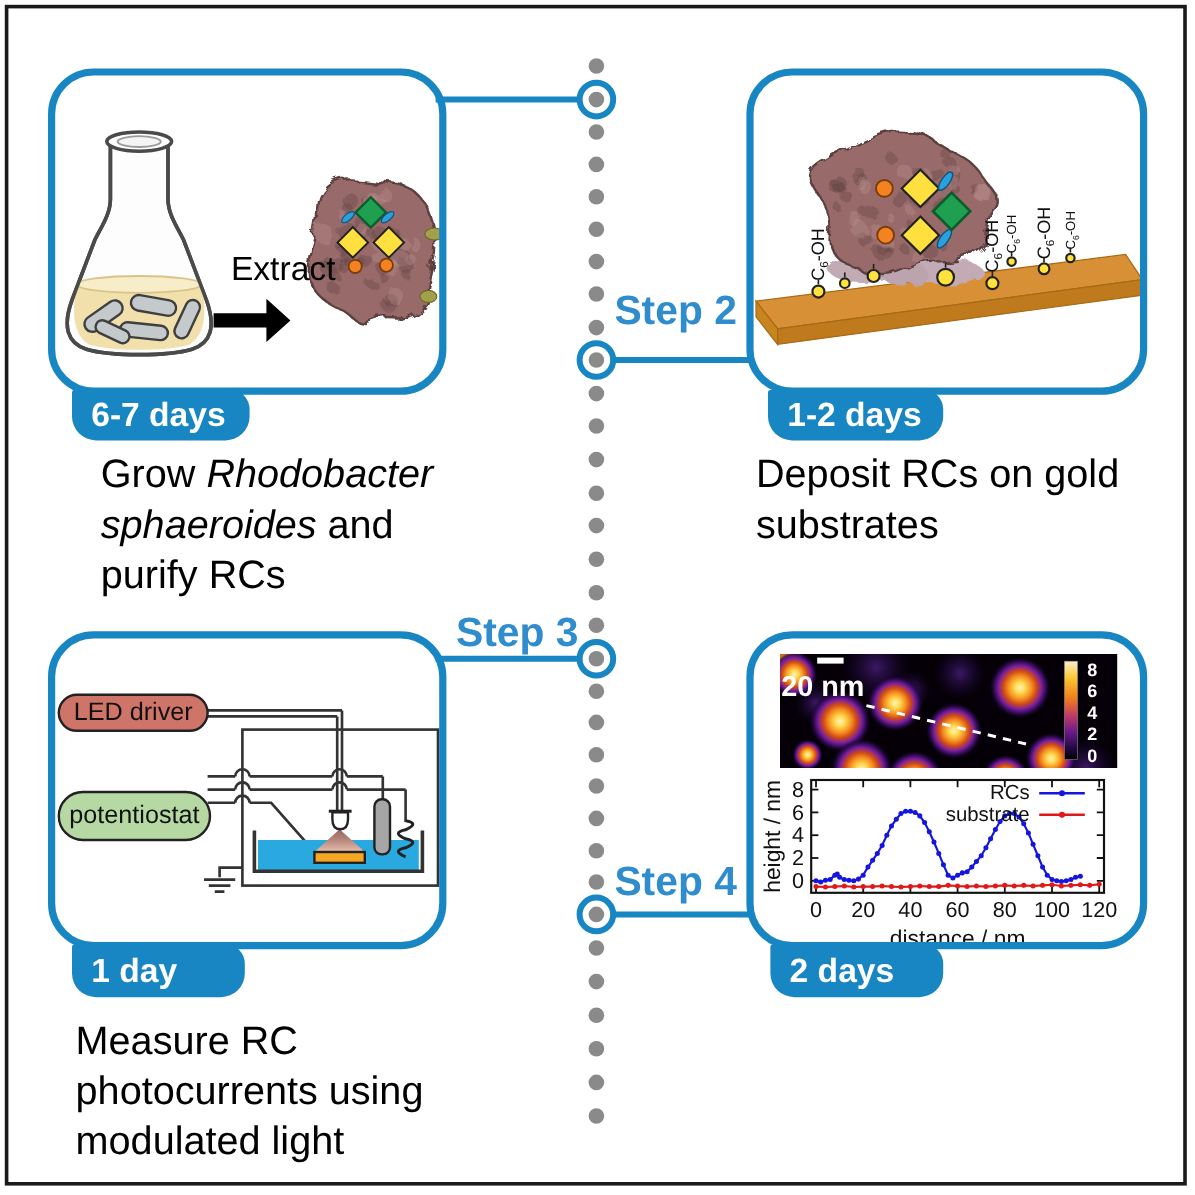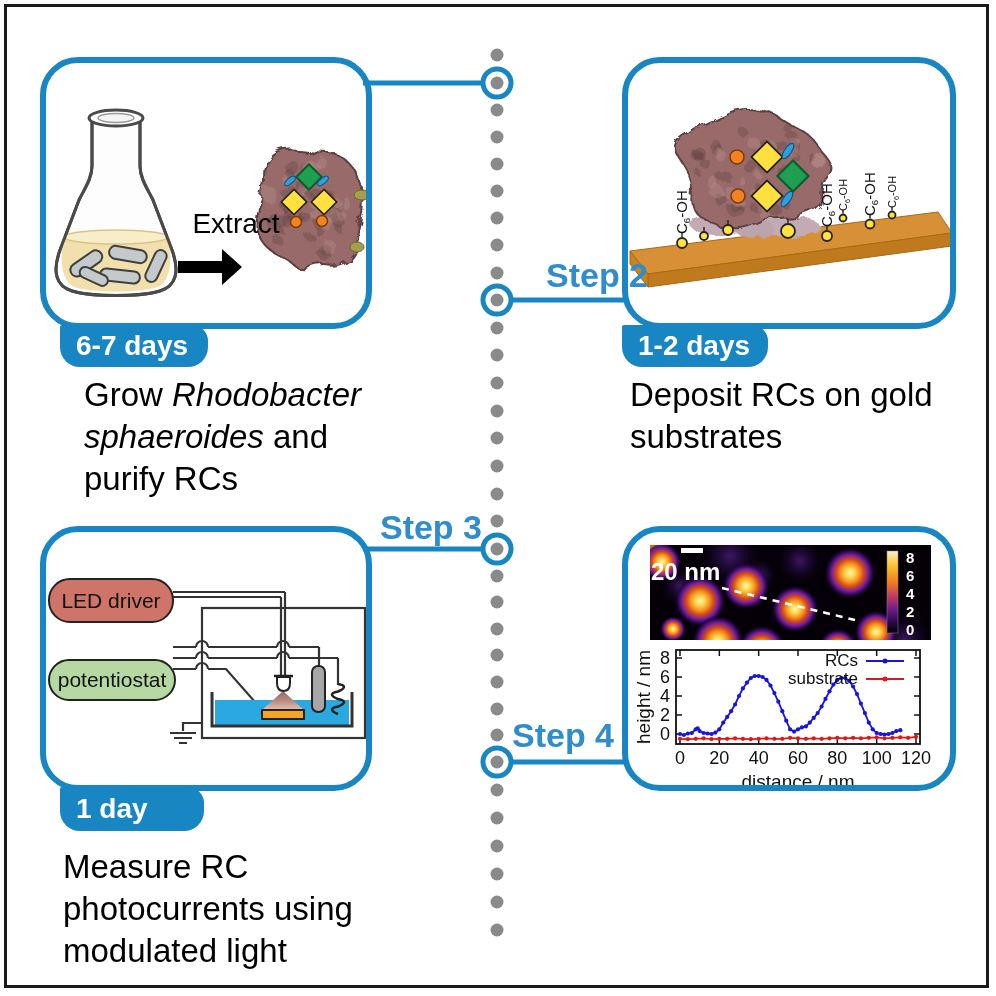--- a/index.html
+++ b/index.html
@@ -477,36 +477,37 @@
           <circle cx="916.0" cy="736.9" r="2.1" fill="#e01818"></circle>
           <text x="858" y="684" text-anchor="end" font-size="17" fill="#111" font-family="Liberation Sans, sans-serif">substrate</text>
           <line x1="866" y1="679" x2="904" y2="679" stroke="#e01818" stroke-width="2"></line>
           <circle cx="885" cy="679" r="2.5" fill="#e01818"></circle>
         </g>
       <text x="798" y="788" text-anchor="middle" font-size="19" fill="#111" font-family="Liberation Sans, sans-serif">distance / nm</text>
       <text x="650" y="697" text-anchor="middle" font-size="19" fill="#111" transform="rotate(-90 650 697)" font-family="Liberation Sans, sans-serif">height / nm</text>
     </g>
   </svg>
 
-  <div class="steplabel" style="left:512px;top:256px;width:170px;text-align:center;">Step 2</div>
+  <div class="steplabel" style="left:512px;top:240px;width:170px;">Step 2</div>
   <div class="steplabel" style="left:330px;top:508px;width:152px;text-align:right;">Step 3</div>
   <div class="steplabel" style="left:512px;top:716px;width:170px;">Step 4</div>
 
   <div class="stepbox" style="left:40px;top:57px;width:332px;height:272px;"></div>
   <div class="stepbox" style="left:622px;top:57px;width:334px;height:272px;"></div>
   <div class="stepbox" style="left:40px;top:526px;width:332px;height:265px;"></div>
   <div class="stepbox" style="left:622px;top:526px;width:334px;height:265px;"></div>
 
   <div class="badge" style="left:60px;top:325px;width:148px;height:42px;">6-7 days</div>
-  <div class="badge" style="left:622px;top:325px;width:146px;height:42px;">1-2 days</div>
+  <div class="badge" style="left:640px;top:325px;width:146px;height:42px;">1-2 days</div>
   <div class="badge" style="left:60px;top:787px;width:144px;height:44px;">1 day</div>
+  <div class="badge" style="left:642px;top:787px;width:144px;height:44px;">2 days</div>
 
   <div id="extract-label" style="left:186px;top:208px;width:100px;">Extract</div>
 
-  <div class="pill" id="pill-led" style="left:48px;top:578px;width:126px;height:45px;">LED driver</div>
+  <div class="pill" id="pill-led" style="left:48px;top:578px;width:126px;height:32px;">LED driver</div>
   <div class="pill" id="pill-pot" style="left:48px;top:640px;width:128px;height:42px;margin-top:19px;">potentiostat</div>
 
   <div class="caption" style="left:84px;top:374px;width:310px;">
     <div><span>Grow </span><span class="it">Rhodobacter</span></div>
     <div><span class="it">sphaeroides</span><span> and</span></div>
     <div><span>purify RCs</span></div>
   </div>
   <div class="caption" style="left:630px;top:374px;width:345px;">
     <div><span>Deposit RCs on gold</span></div>
     <div><span>substrates</span></div>

